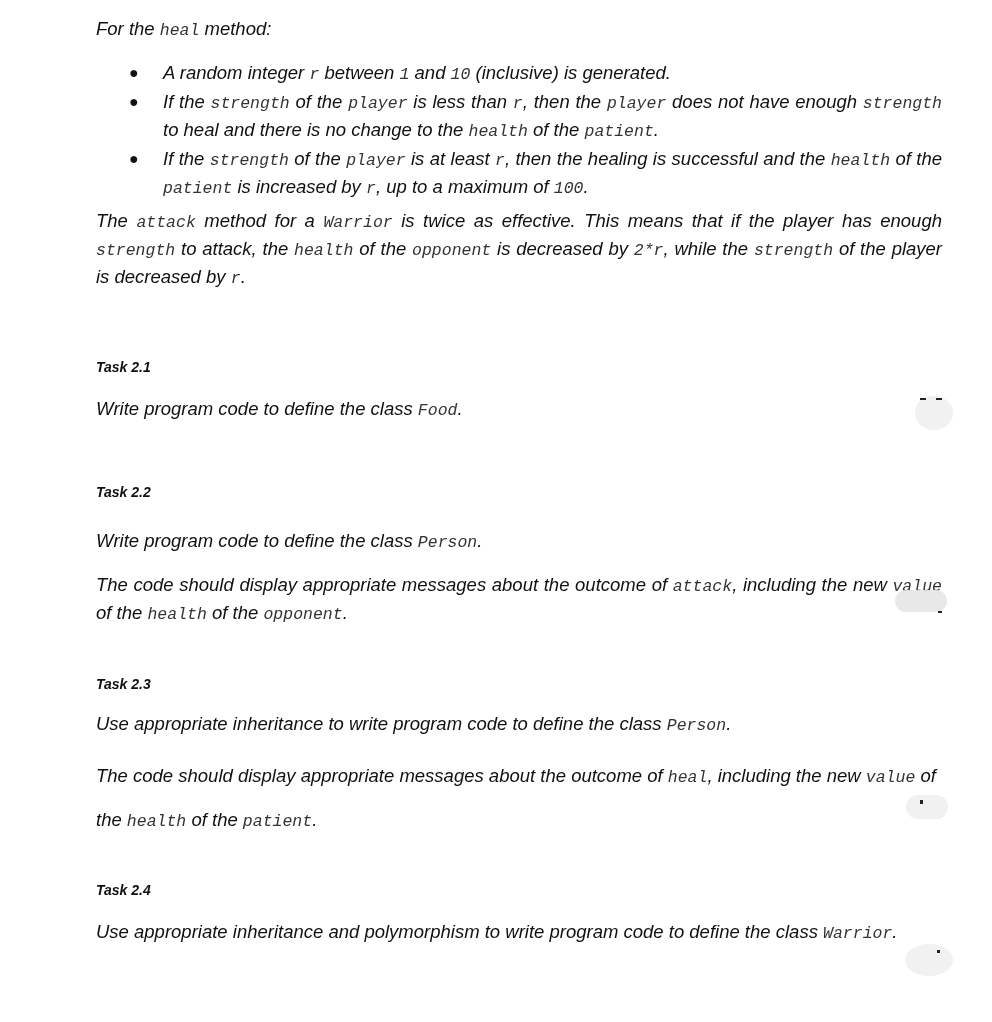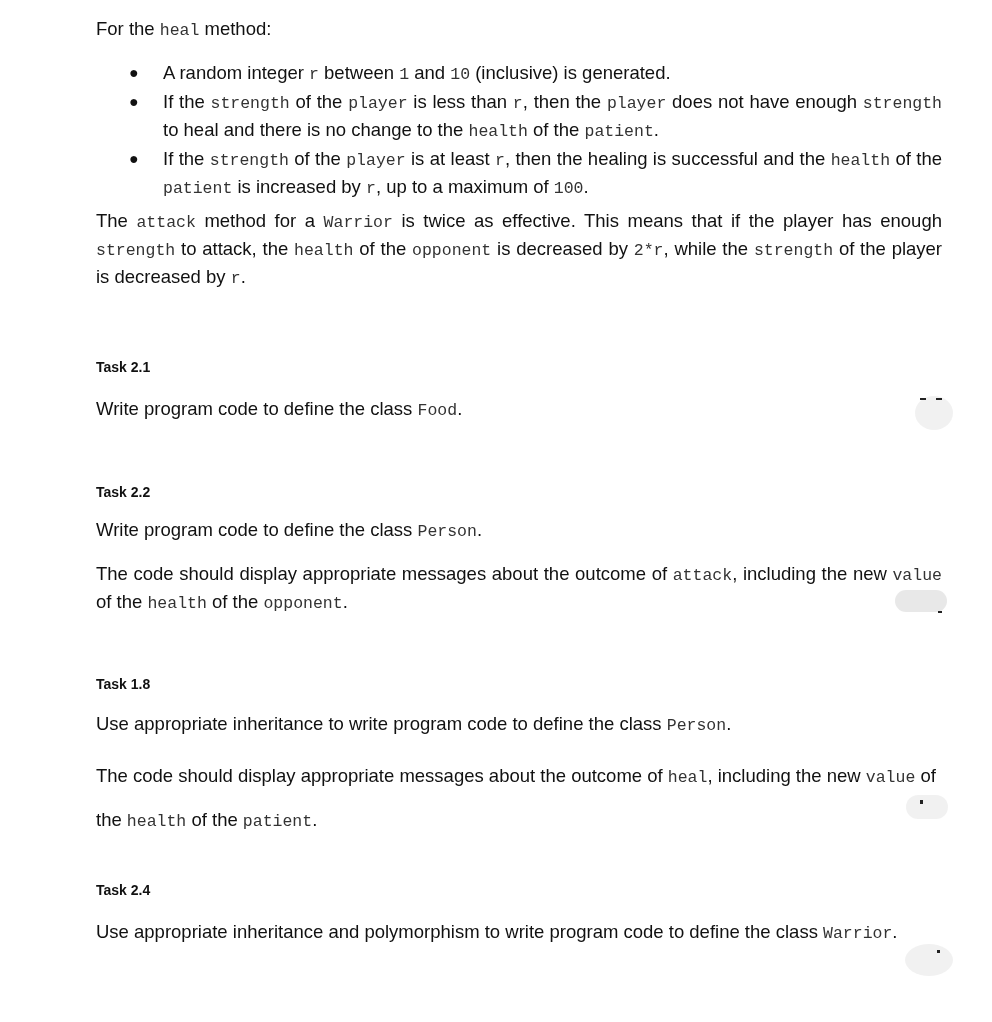--- a/index.html
+++ b/index.html
@@ -49,21 +49,21 @@
       line-height: 26px;
       text-align: justify;
       margin-bottom: 0;
     }
     ul.bullets li .bullet {
       position: absolute;
       left: 33px;
       top: 0;
       font-size: 16px;
     }
-    .blk { position: absolute; left: 0; width: 846px; }
+    .blk { position: absolute; left: 0; width: 846px; font-style: italic; }
     .mark-blob {
       position: absolute;
       background: #efefef;
       border-radius: 50%;
       opacity: 0.9;
     }
     .mark-tick {
       position: absolute;
       width: 6px;
       height: 2px;
@@ -100,26 +100,26 @@
     <p class="justify"><span>The </span><span class="mono">attack</span><span> method for a </span><span class="mono">Warrior</span><span> is twice as effective. This means that if the player has enough </span><span class="mono">strength</span><span> to attack, the </span><span class="mono">health</span><span> of the </span><span class="mono">opponent</span><span> is decreased by </span><span class="mono">2*r</span><span>, while the </span><span class="mono">strength</span><span> of the player is decreased by </span><span class="mono">r</span><span>.</span></p>
   </div>
 
   <div class="blk" style="top:355px;">
     <h3 class="heading">Task 2.1</h3>
     <p style="margin-top:17px;"><span>Write program code to define the class </span><span class="mono">Food</span><span>.</span></p>
   </div>
 
   <div class="blk" style="top:480px;">
     <h3 class="heading">Task 2.2</h3>
-    <p style="margin-top:13px;"><span>Write program code to define the class </span><span class="mono">Person</span><span>.</span></p>
+    <p style="margin-top:24px;"><span>Write program code to define the class </span><span class="mono">Person</span><span>.</span></p>
     <p class="justify" style="margin-top:16px;"><span>The code should display appropriate messages about the outcome of </span><span class="mono">attack</span><span>, including the new </span><span class="mono">value</span><span> of the </span><span class="mono">health</span><span> of the </span><span class="mono">opponent</span><span>.</span></p>
   </div>
 
   <div class="blk" style="top:672px;">
-    <h3 class="heading">Task 1.8</h3>
+    <h3 class="heading">Task 2.3</h3>
     <p style="margin-top:15px;"><span>Use appropriate inheritance to write program code to define the class </span><span class="mono">Person</span><span>.</span></p>
     <p style="margin-top:16px; line-height:42px;"><span>The code should display appropriate messages about the outcome of </span><span class="mono">heal</span><span>, including the new </span><span class="mono">value</span><span> of the </span><span class="mono">health</span><span> of the </span><span class="mono">patient</span><span>.</span></p>
   </div>
 
   <div class="blk" style="top:878px;">
     <h3 class="heading">Task 2.4</h3>
     <p class="justify" style="margin-top:16px; line-height:27px;"><span>Use appropriate inheritance and polymorphism to write program code to define the class </span><span class="mono">Warrior</span><span>.</span></p>
   </div>
 </div>
 

